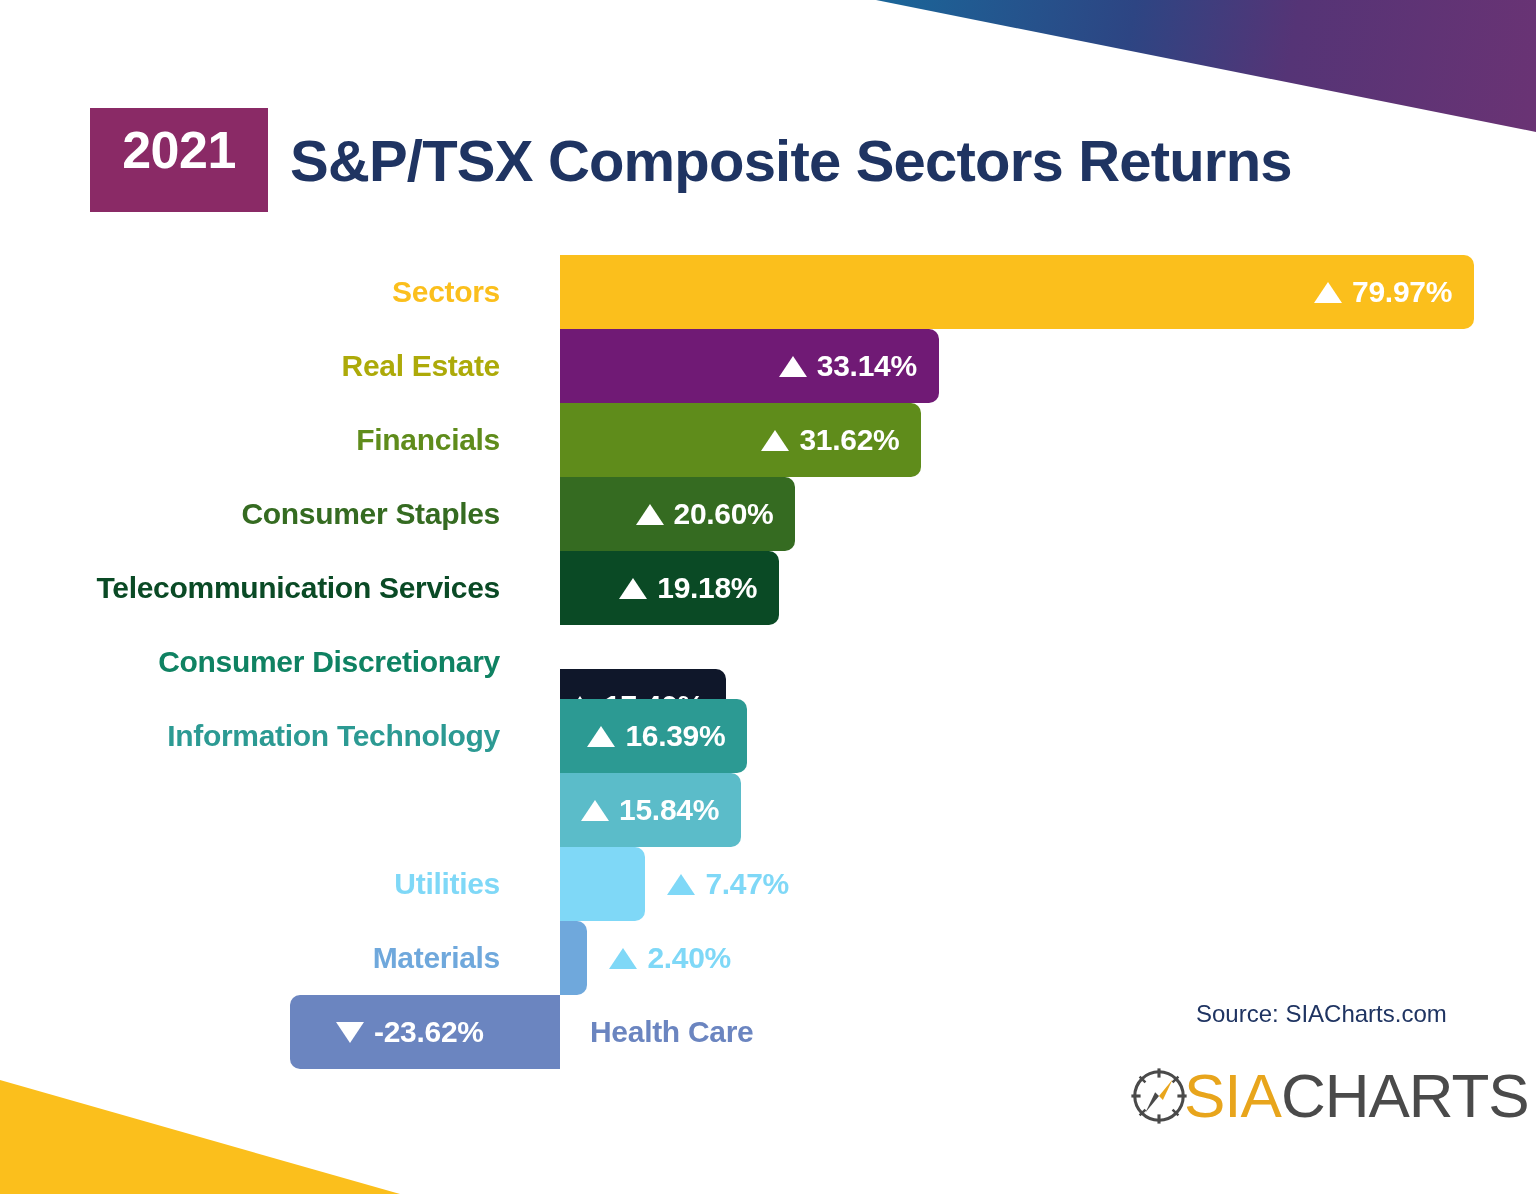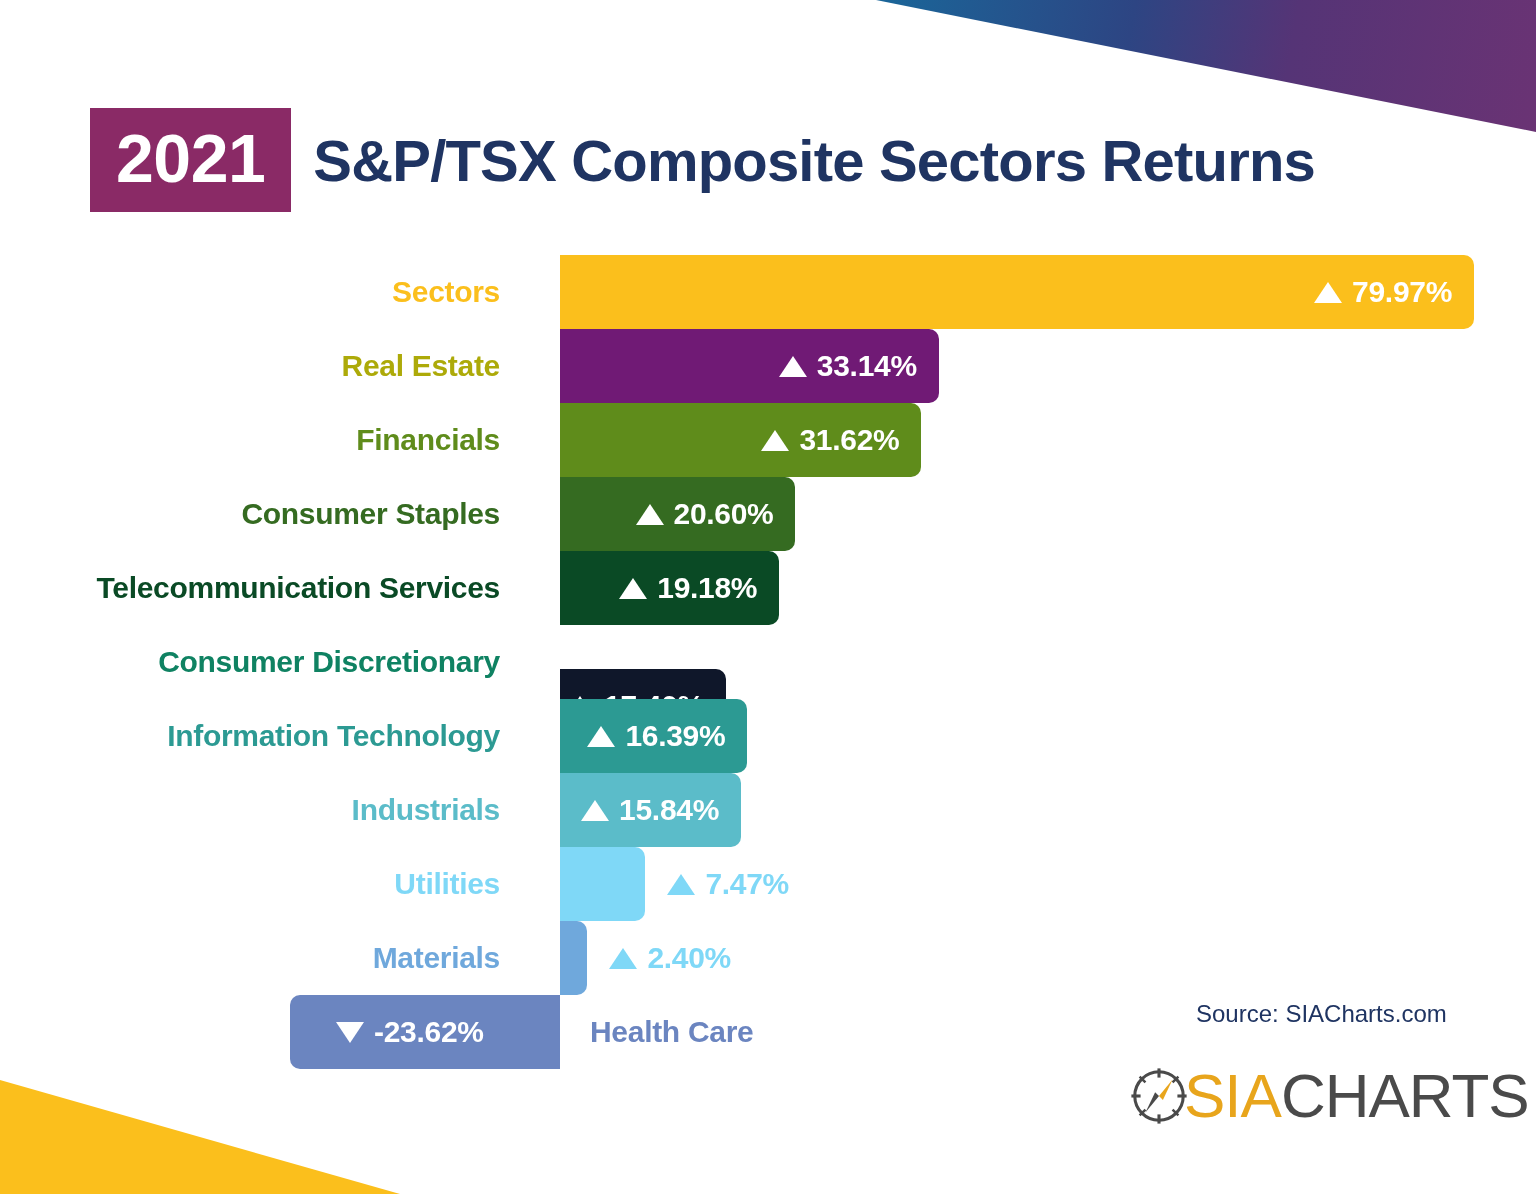--- a/index.html
+++ b/index.html
@@ -28,24 +28,24 @@
   }
 
   
   .title-row{
     position:absolute;left:90px;top:108px;
     display:flex;align-items:center;
   }
   .year-badge{
     background:#8A2A66;
     color:#ffffff;
-    font-size:68px;
+    font-size:52px;
     font-weight:bold;
     line-height:1;
-    padding:16px 26px 20px 26px;
+    padding:16px 26px 36px 26px;
     letter-spacing:-0.5px;
     font-family:"Liberation Sans", sans-serif;
     min-width:126px;
     text-align:center;
   }
   .title-text{
     color:#1F3462;
     font-size:58px;
     font-weight:bold;
     margin-left:22px;
@@ -229,21 +229,20 @@
       <div class="bar-row">
         <div class="row-label" style="color: rgb(44, 154, 147);">Information Technology</div>
         <div class="bar pos" style="background: rgb(44, 154, 147); width: 187.338px;">
           <span class="val-in">
             <span class="tri up"></span>
             <span>16.39%</span>
           </span>
         </div>
       </div>
       <div class="bar-row">
-        <div class="row-label" style="color: rgb(91, 188, 201);">Industrials</div>
         <div class="bar pos" style="background: rgb(91, 188, 201); width: 181.051px;">
           <span class="val-in">
             <span class="tri up"></span>
             <span>15.84%</span>
           </span>
         </div>
       </div>
       <div class="bar-row">
         <div class="row-label" style="color: rgb(127, 216, 247);">Utilities</div>
         <div class="bar pos" style="background: rgb(127, 216, 247); width: 85.3821px;"></div>

